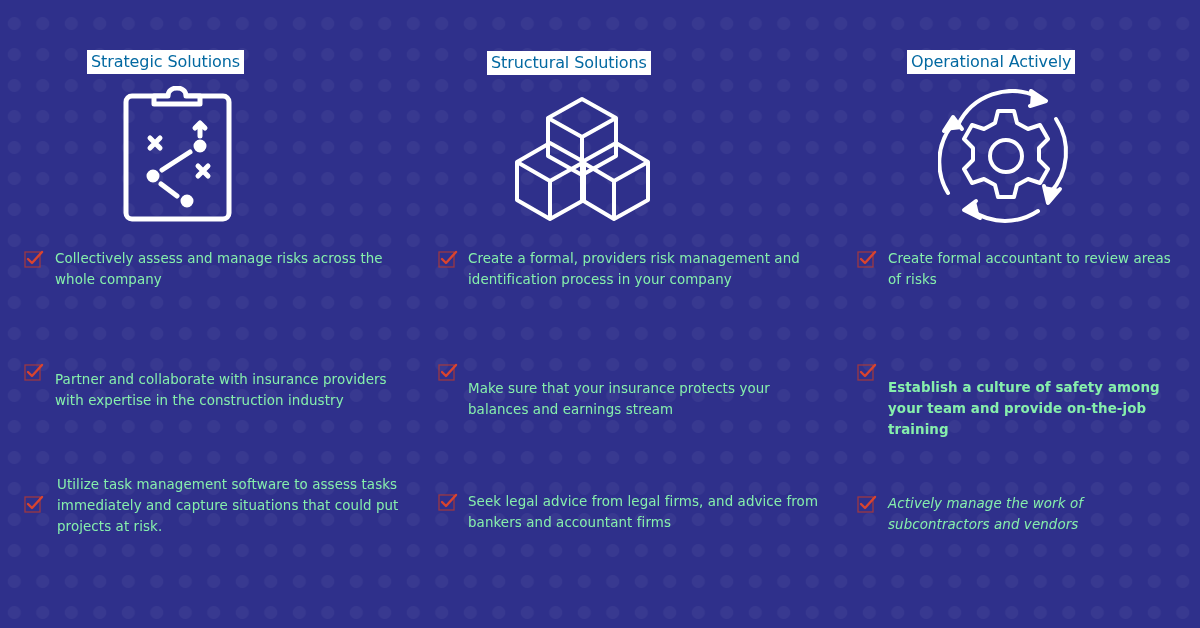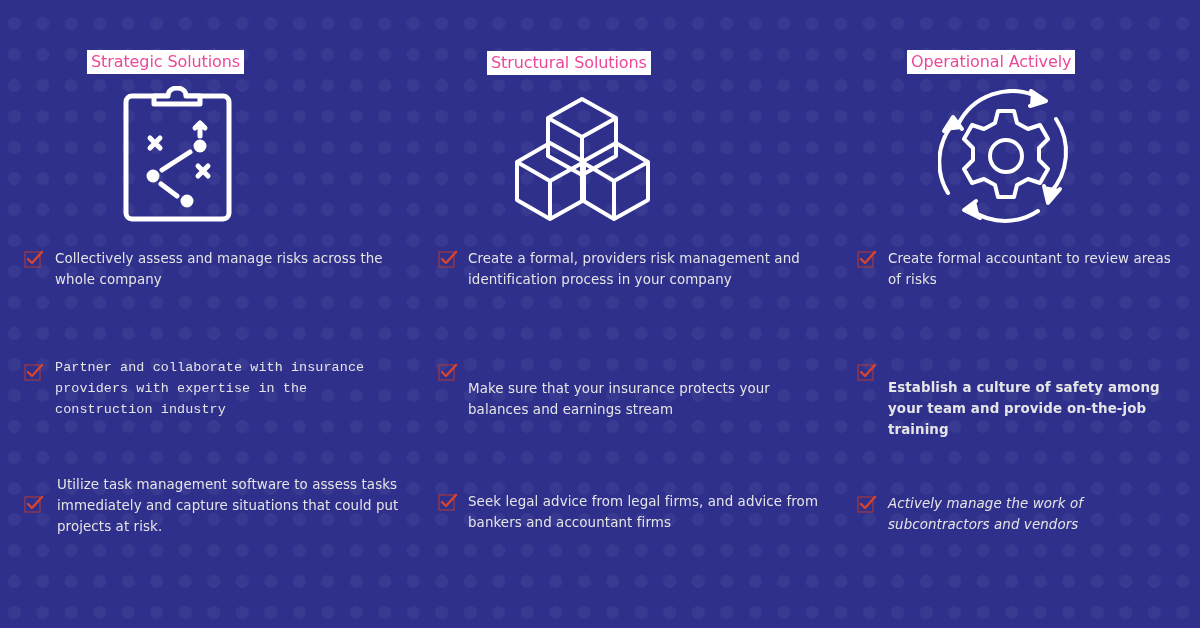--- a/index.html
+++ b/index.html
@@ -6,28 +6,28 @@
   body {
     width: 1200px; height: 628px; overflow: hidden; position: relative;
     background-color: #2f308b;
     background-image: radial-gradient(circle, rgba(255,255,255,0.045) 0 6px, transparent 7px);
     background-size: 28.5px 31px;
     background-position: 0 8px;
     font-family: "DejaVu Sans", sans-serif;
     color: #ffffff;
   }
   .title {
-    position: absolute; background: #ffffff; color: #ec4899;
+    position: absolute; background: #ffffff; color: #0369a1;
     font-family: "DejaVu Sans", sans-serif; font-size: 16px; line-height: 22px;
     padding: 1px 4px; white-space: nowrap; letter-spacing: -0.1px;
   }
   .icon { position: absolute; }
   .check { position: absolute; width: 20px; height: 18px; }
   .text {
-    position: absolute; font-size: 13.4px; line-height: 21px; color: #e5e5e5;
+    position: absolute; font-size: 13.4px; line-height: 21px; color: #86efac;
     letter-spacing: 0.1px;
   }
 </style>
 </head>
 <body>
 
 <div class="title" style="left:87px; top:50px;">Strategic Solutions</div>
 <div class="title" style="left:487px; top:51px;">Structural Solutions</div>
 <div class="title" style="left:907px; top:50px;">Operational Actively</div>
 
@@ -69,21 +69,21 @@
 <svg class="check" style="left:24px; top:250px;" viewBox="0 0 20 18">
     <rect x="1" y="2" width="15" height="15" fill="none" stroke="#c0392b" stroke-width="1.3" opacity="0.75"></rect>
     <path d="M4 9 l4 4 l10 -11" fill="none" stroke="#d9442f" stroke-width="2.4" stroke-linecap="round" stroke-linejoin="round"></path>
   </svg>
 <div class="text" style="left:55px; top:248px; width:345px;">Collectively assess and manage risks across the whole company</div>
 
 <svg class="check" style="left:24px; top:363px;" viewBox="0 0 20 18">
     <rect x="1" y="2" width="15" height="15" fill="none" stroke="#c0392b" stroke-width="1.3" opacity="0.75"></rect>
     <path d="M4 9 l4 4 l10 -11" fill="none" stroke="#d9442f" stroke-width="2.4" stroke-linecap="round" stroke-linejoin="round"></path>
   </svg>
-<div class="text" style="left:55px; top:357px; width:350px;font-family:Liberation Mono, monospace;">Partner and collaborate with insurance providers with expertise in the construction industry</div>
+<div class="text" style="left:55px; top:369px; width:350px;">Partner and collaborate with insurance providers with expertise in the construction industry</div>
 
 <svg class="check" style="left:24px; top:495px;" viewBox="0 0 20 18">
     <rect x="1" y="2" width="15" height="15" fill="none" stroke="#c0392b" stroke-width="1.3" opacity="0.75"></rect>
     <path d="M4 9 l4 4 l10 -11" fill="none" stroke="#d9442f" stroke-width="2.4" stroke-linecap="round" stroke-linejoin="round"></path>
   </svg>
 <div class="text" style="left:57px; top:474px; width:355px;">Utilize task management software to assess tasks immediately and capture situations that could put projects at risk.</div>
 
 <svg class="check" style="left:438px; top:250px;" viewBox="0 0 20 18">
     <rect x="1" y="2" width="15" height="15" fill="none" stroke="#c0392b" stroke-width="1.3" opacity="0.75"></rect>
     <path d="M4 9 l4 4 l10 -11" fill="none" stroke="#d9442f" stroke-width="2.4" stroke-linecap="round" stroke-linejoin="round"></path>

